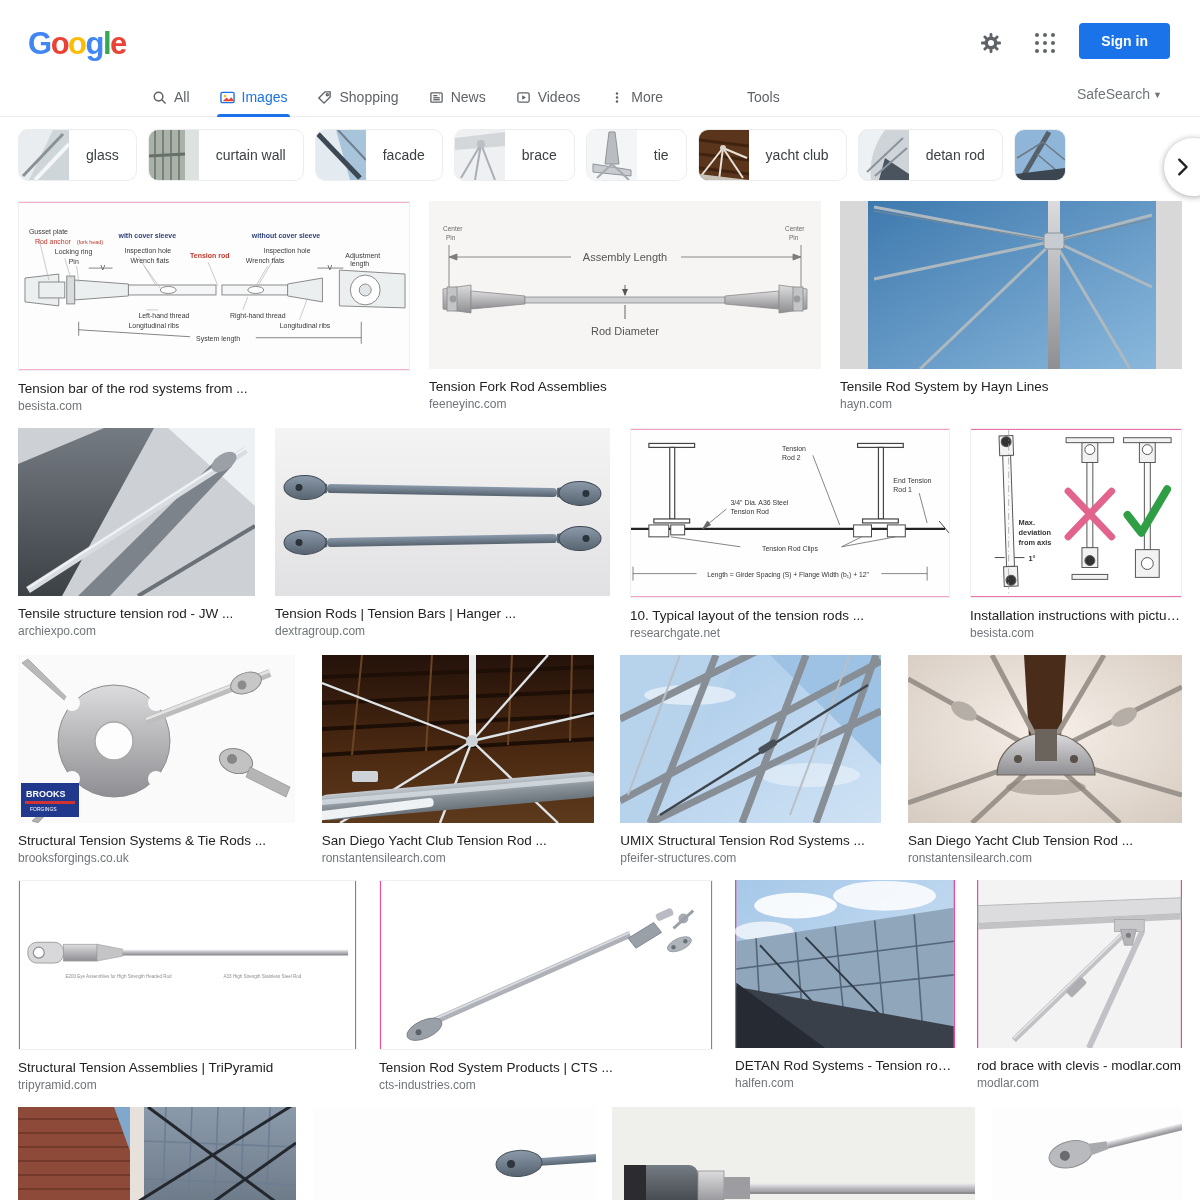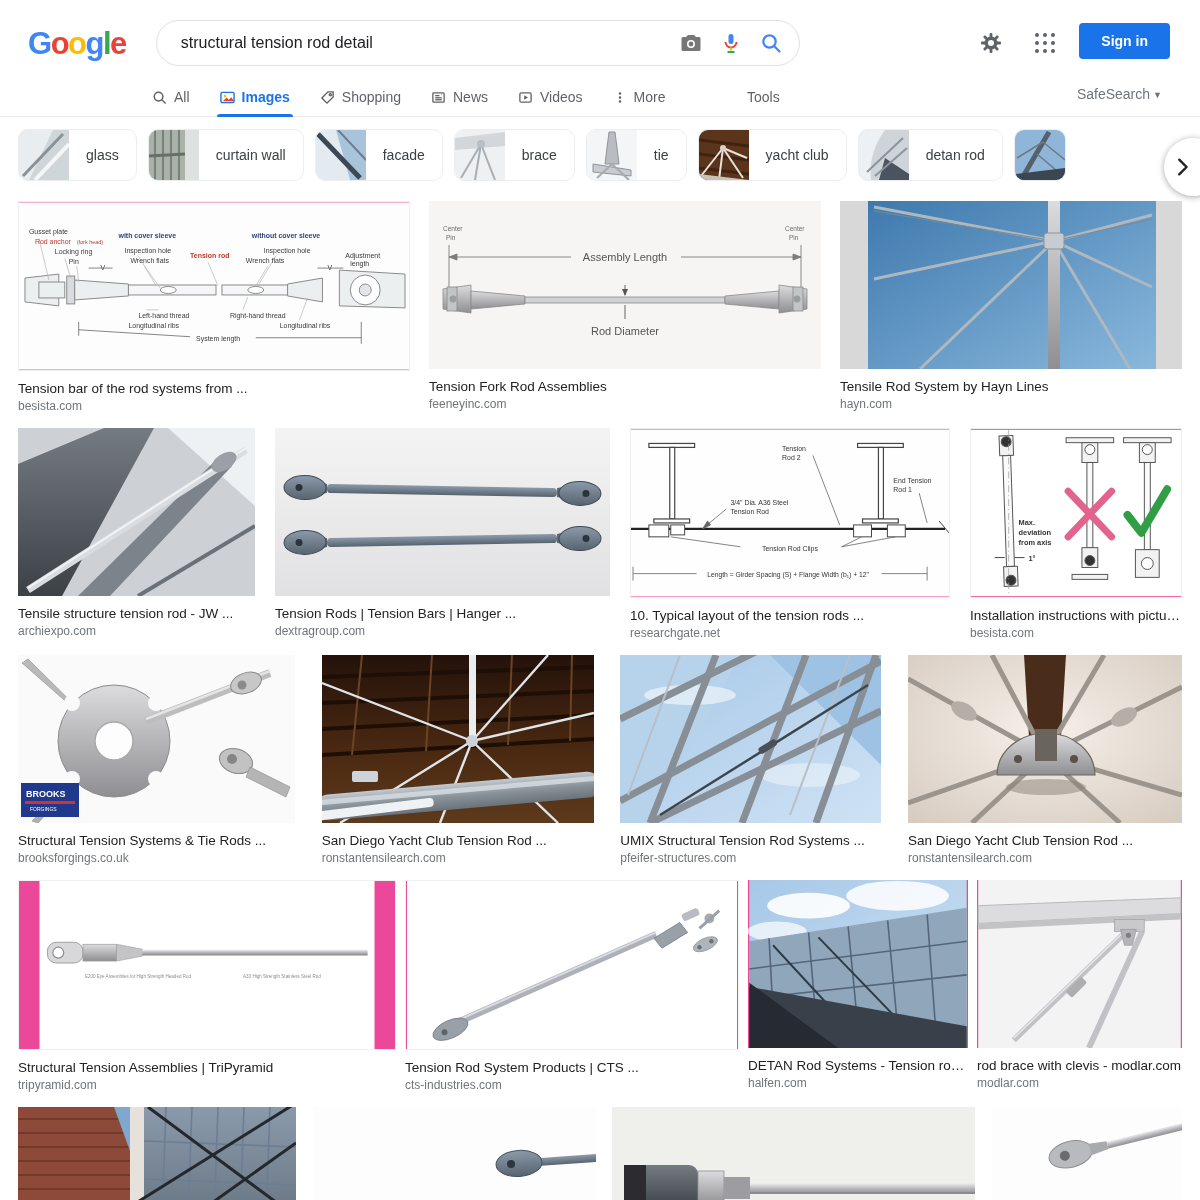--- a/index.html
+++ b/index.html
@@ -19,21 +19,21 @@
   .apps{display:grid;grid-template-columns:repeat(3,4px);grid-template-rows:repeat(3,4px);gap:4px}
   .apps i{width:4px;height:4px;border-radius:50%;background:#5f6368}
   .signin{background:#1a73e8;color:#fff;font-size:14px;font-weight:600;padding:10px 22px;
           border-radius:4px;border:none;cursor:pointer;font-family:"Liberation Sans",sans-serif}
   
   .tabsbar{margin-top:10px;border-bottom:1px solid #ebebeb;padding-left:152px;position:relative;
            display:flex;align-items:flex-end;height:36px}
   .tabs{display:flex;gap:30px}
   .tab{display:flex;gap:7px;align-items:flex-end;font-size:14px;color:#5f6368;padding-bottom:11px;
        position:relative;cursor:pointer;white-space:nowrap}
-  .tab.active{color:#1a73e8;font-weight:700}
+  .tab.active{color:#1a73e8;font-weight:400}
   .tab.active::after{content:"";position:absolute;bottom:-1px;left:-3px;right:-3px;height:3px;
                      background:#1a73e8;border-radius:3px 3px 0 0}
   .tools{position:absolute;left:747px;bottom:11px;font-size:14px;color:#5f6368;cursor:pointer}
   .safesearch{position:absolute;right:38px;bottom:14px;font-size:14px;color:#70757a;cursor:pointer}
   .safesearch b{font-weight:400;font-size:9px;position:relative;top:-1px;margin-left:3px}
   
   .chipsrow{margin:12px 0 0 18px;display:flex;gap:11px;height:52px;overflow:hidden;padding-right:0}
   .chip{display:flex;align-items:center;height:50px;border:1px solid #ecedef;border-radius:10px;
         background:#fff;flex:0 0 auto;overflow:hidden;cursor:pointer}
   .chip svg{width:50px;height:50px;display:block}
@@ -104,44 +104,20 @@
 
 <div class="header">
   <div class="logo">
     <span style="color:#4285F4">G</span>
     <span style="color:#EA4335">o</span>
     <span style="color:#FBBC05">o</span>
     <span style="color:#4285F4">g</span>
     <span style="color:#34A853">l</span>
     <span style="color:#EA4335">e</span>
   </div>
-  <div class="searchbar">
-    <input type="text" value="structural tension rod detail" style="">
-    <div class="sb-ic">
-      <svg width="24" height="24" viewBox="0 0 24 24">
-          <path fill="#777" d="M4 6h3l2-2h6l2 2h3a1.5 1.5 0 0 1 1.5 1.5v11A1.5 1.5 0 0 1 20 20H4a1.5 1.5 0 0 1-1.5-1.5v-11A1.5 1.5 0 0 1 4 6z"></path>
-          <circle cx="12" cy="13" r="4" fill="#fff"></circle>
-          <circle cx="12" cy="13" r="2.4" fill="#777"></circle>
-        </svg>
-    </div>
-    <div class="sb-ic">
-      <svg width="24" height="24" viewBox="0 0 24 24">
-        <rect x="9.5" y="3" width="5" height="10" rx="2.5" fill="#4285F4"></rect>
-        <path d="M6.5 11a5.5 5.5 0 0 0 11 0" fill="none" stroke="#EA4335" stroke-width="2"></path>
-        <line x1="12" y1="16.5" x2="12" y2="19.5" stroke="#FBBC05" stroke-width="2"></line>
-        <line x1="8.5" y1="21" x2="15.5" y2="21" stroke="#34A853" stroke-width="2"></line>
-      </svg>
-    </div>
-    <div class="sb-ic">
-      <svg width="24" height="24" viewBox="0 0 24 24" fill="none" stroke="#4285F4" stroke-width="2.2" stroke-linecap="round">
-          <circle cx="10.5" cy="10.5" r="6.2"></circle>
-          <line x1="15.3" y1="15.3" x2="20.5" y2="20.5"></line>
-        </svg>
-    </div>
-  </div>
   <div class="hdr-right">
     <div class="round-ic">
       <svg width="24" height="24" viewBox="0 0 24 24" fill="#5f6368">
         <g>
           <rect x="10.6" y="2" width="2.8" height="20" rx="1"></rect>
           <rect x="10.6" y="2" width="2.8" height="20" rx="1" transform="rotate(45 12 12)"></rect>
           <rect x="10.6" y="2" width="2.8" height="20" rx="1" transform="rotate(90 12 12)"></rect>
           <rect x="10.6" y="2" width="2.8" height="20" rx="1" transform="rotate(135 12 12)"></rect>
           <circle cx="12" cy="12" r="6.5"></circle>
         </g>
@@ -733,21 +709,21 @@
             <circle cx="166" cy="104" r="4" fill="#58514a"></circle>
           <ellipse cx="138" cy="132" rx="40" ry="8" fill="#8a8178" opacity="0.5"></ellipse>
         </svg>
       </div>
       <div class="cap-t">San Diego Yacht Club Tension Rod ...</div>
       <div class="cap-d">ronstantensilearch.com</div>
     </div>
   </div>
 
   <div class="row">
-    <div class="card" style="width:378px">
+    <div class="card" style="width:339px">
       <div class="thumb" style="border:1px solid #f0f0f0">
         <svg viewBox="0 0 339 170">
           <rect width="339" height="170" fill="#fff"></rect>
           <rect x="8" y="62" width="36" height="21" rx="9" fill="#d8d8da" stroke="#a0a0a3" stroke-width="1"></rect>
           <circle cx="19" cy="72.5" r="5.5" fill="#fff" stroke="#8d8d90" stroke-width="1.2"></circle>
           <rect x="44" y="64" width="34" height="17" fill="url(#g-steel)" stroke="#9a9a9d" stroke-width="0.7"></rect>
           <polygon points="78,64 104,69 104,76 78,81" fill="#c4c4c7" stroke="#9a9a9d" stroke-width="0.6"></polygon>
           <rect x="104" y="69.5" width="228" height="5.5" fill="url(#g-metalrod)"></rect>
           <line x1="104" y1="75" x2="332" y2="75" stroke="#919195" stroke-width="0.8"></line>
           <text x="46" y="98" font-size="4.6" fill="#8e8e90">E200 Eye Assemblies for High Strength Headed Rod</text>

